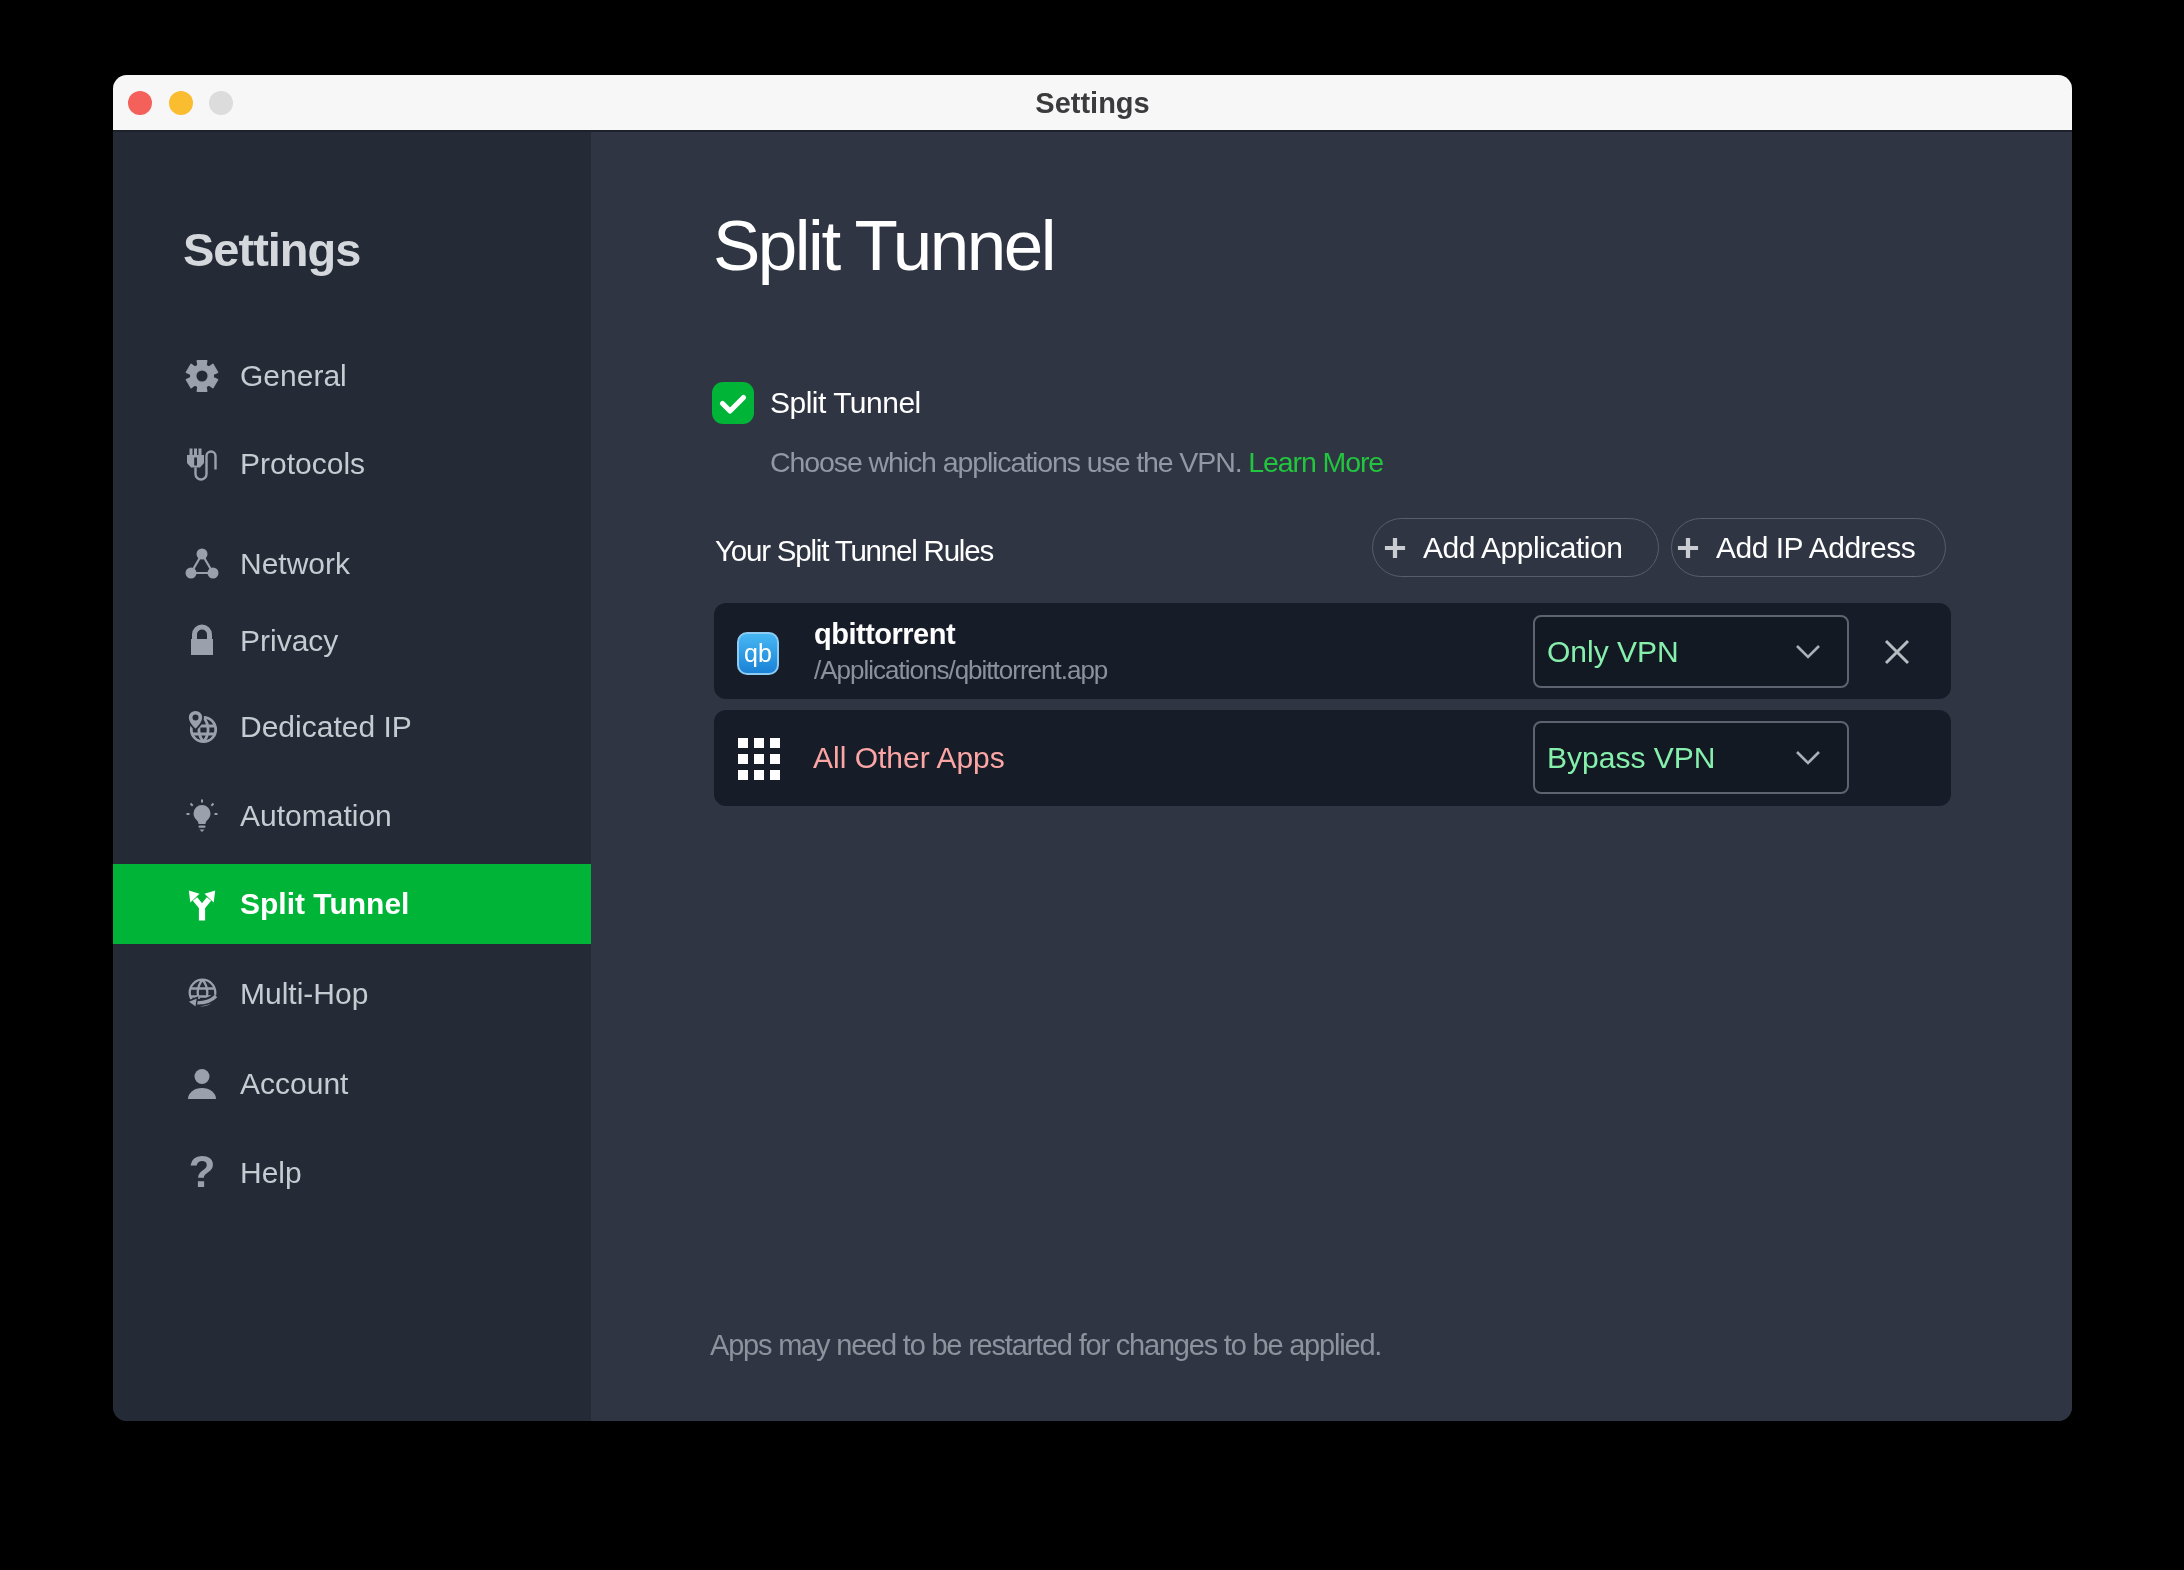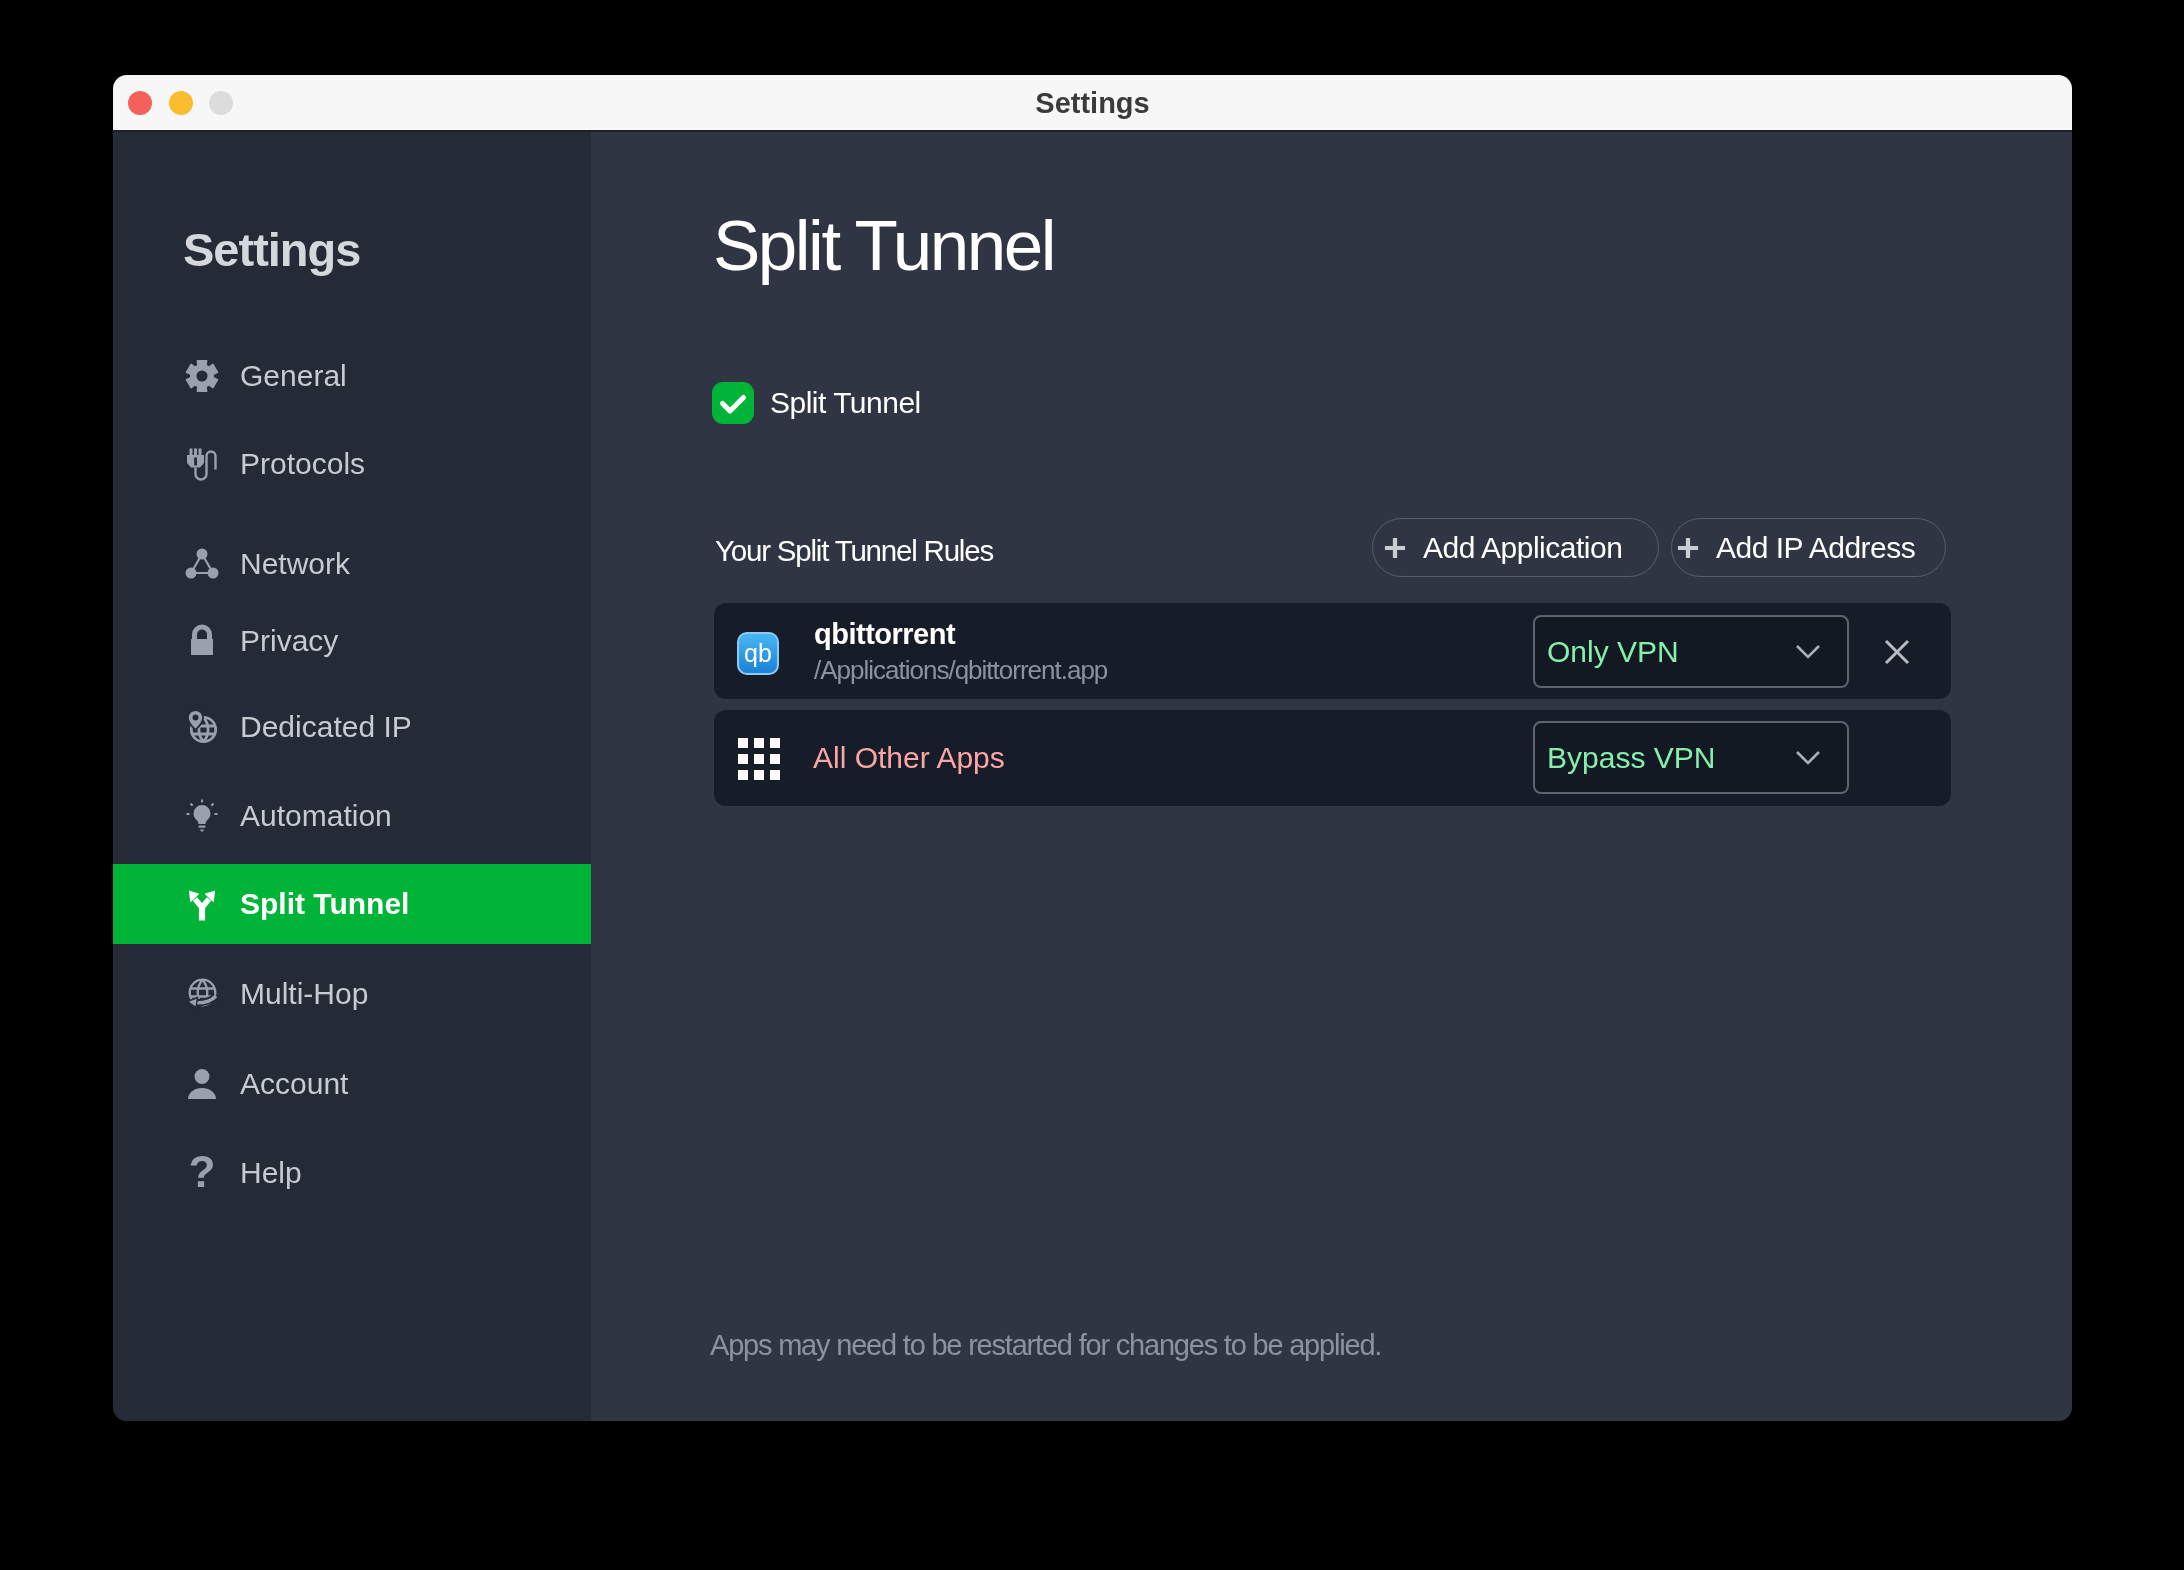--- a/index.html
+++ b/index.html
@@ -161,20 +161,21 @@
           </svg>
       <div class="lb">Help</div>
     </div>
   </div>
   <div id="main">
     <div id="h1">Split Tunnel</div>
     <div id="chk"><svg width="42" height="42" viewBox="0 0 42 42">
             <path d="M10.5 21.5 L18 29 L31.5 15.5" fill="none" stroke="#fff" stroke-width="5.2" stroke-linecap="round" stroke-linejoin="round"></path>
           </svg></div>
     <div id="chklabel">Split Tunnel</div>
+    <div id="desc">Choose which applications use the VPN. <span class="lm">Learn More</span></div>
     <div id="rulehdr">Your Split Tunnel Rules</div>
     <div class="btn" id="btn1">
           <div class="inner">
             <svg width="24" height="24" viewBox="0 0 25 25">
               <path d="M12.5 2 v21 M2 12.5 h21" stroke="#c9cdd2" stroke-width="4.4"></path>
             </svg>
             <span>Add Application</span>
           </div>
         </div>
     <div class="btn" id="btn2">

